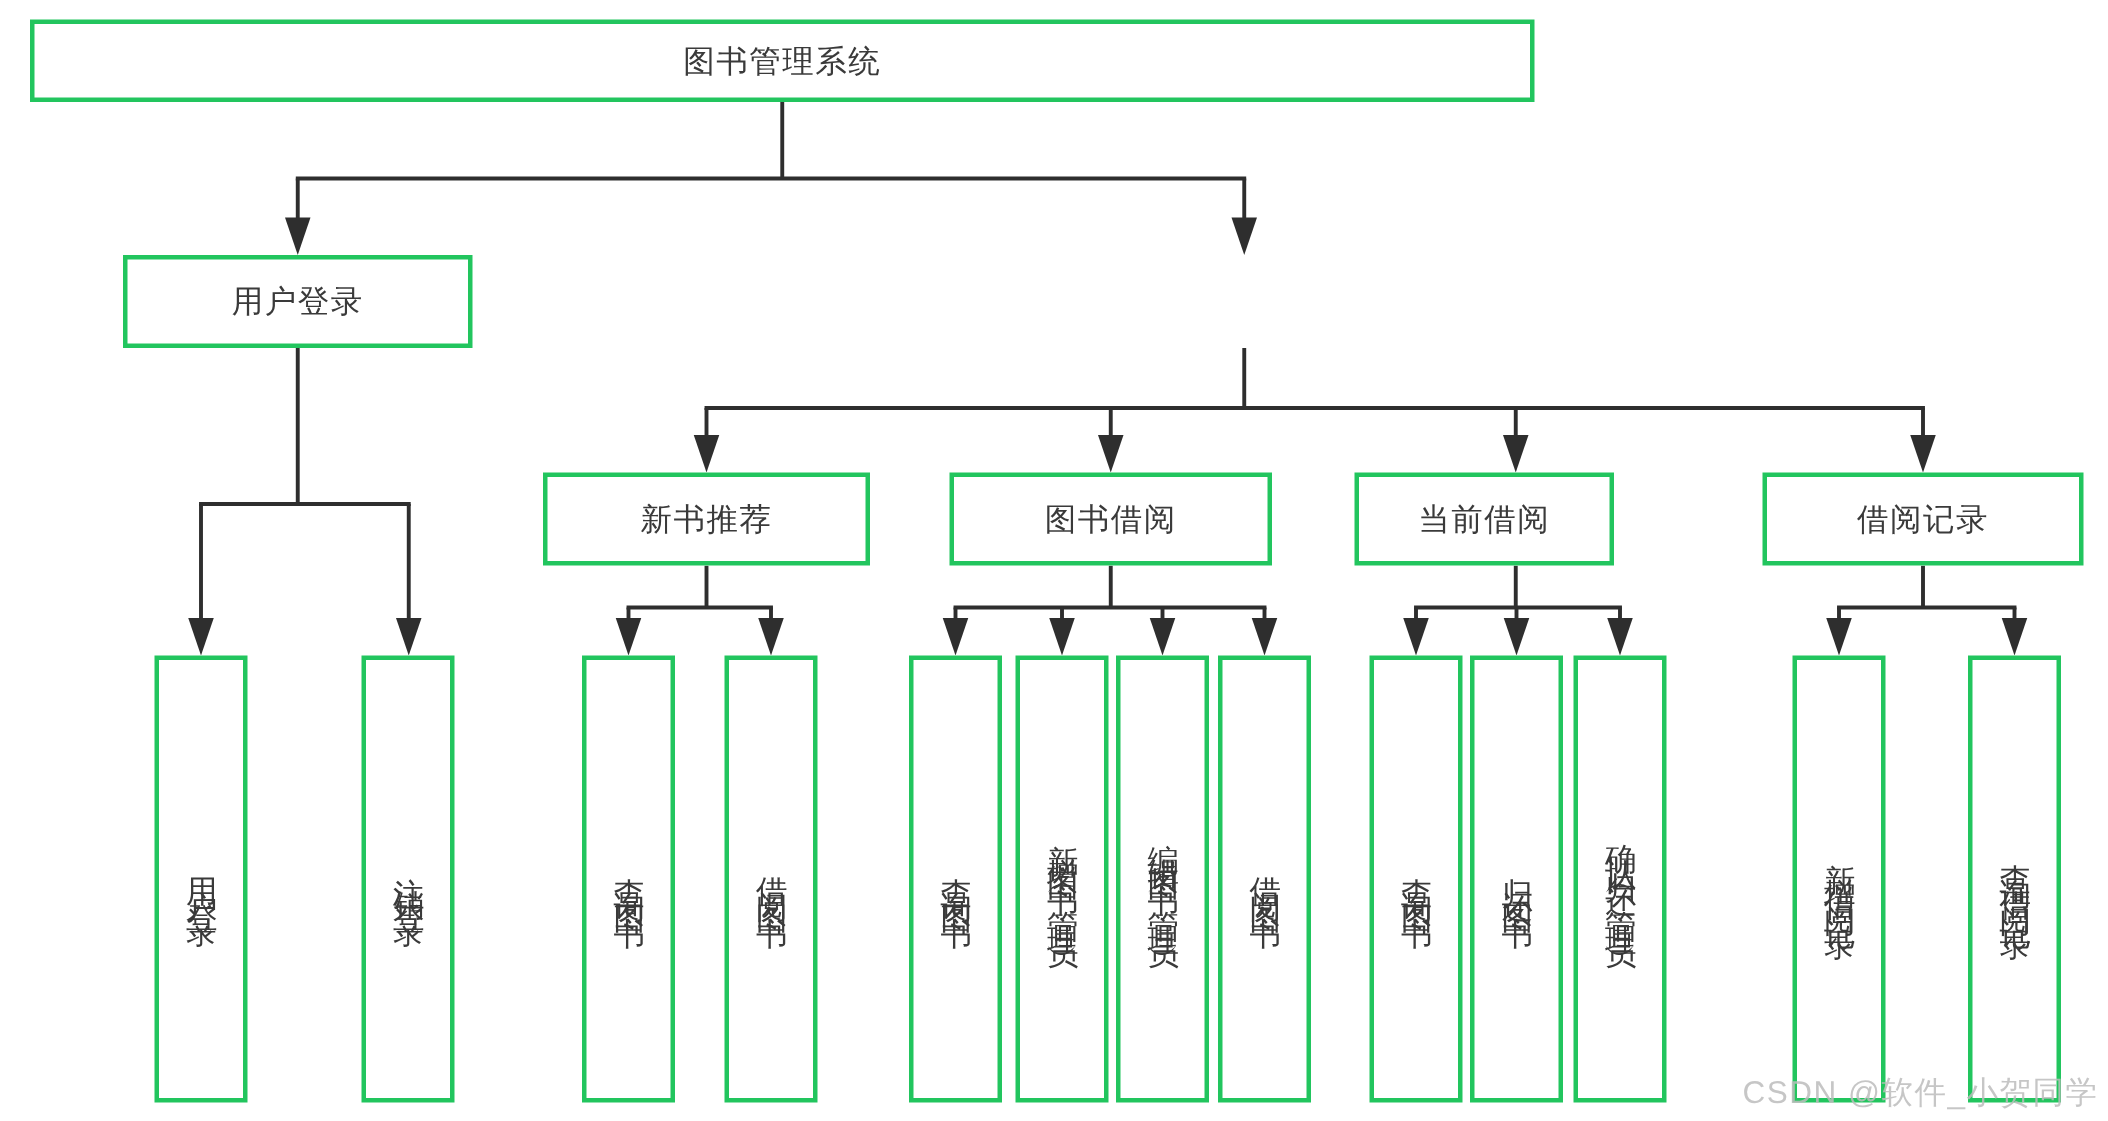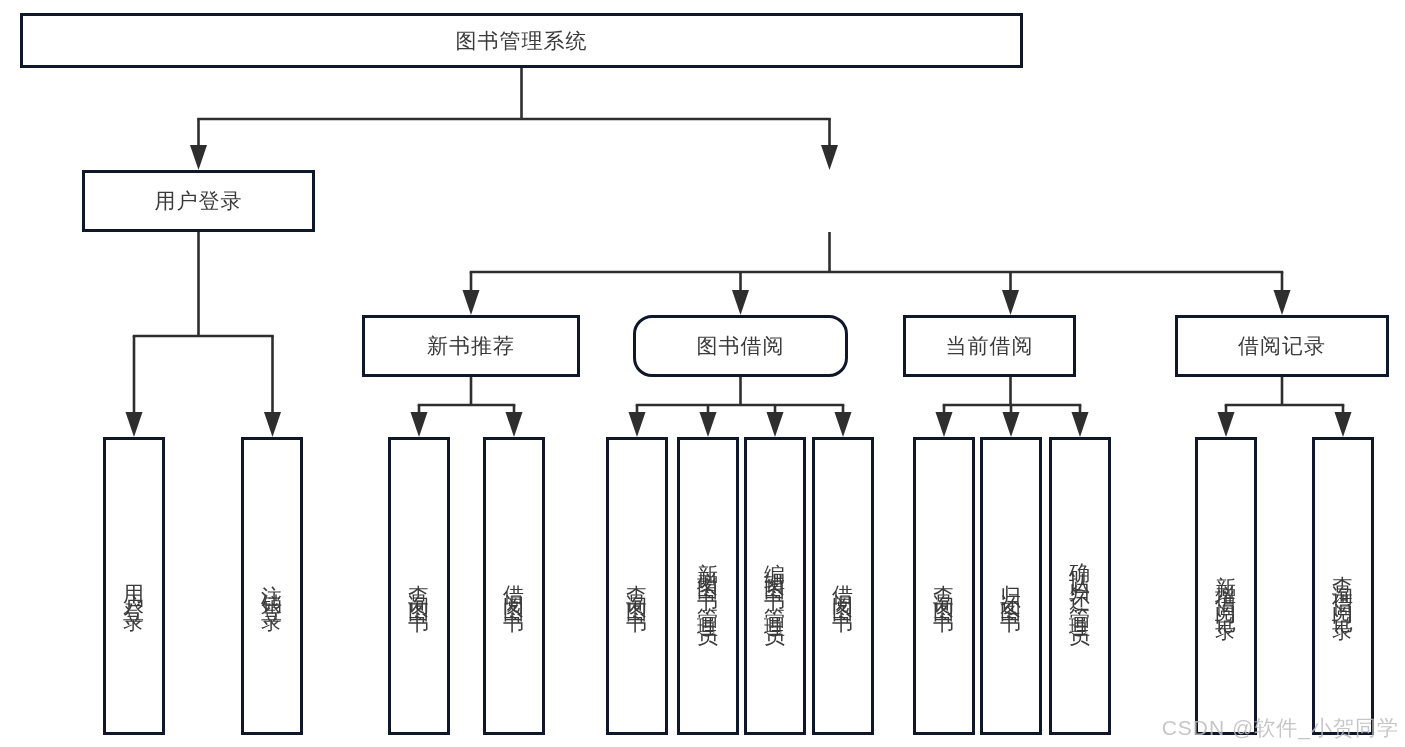--- a/index.html
+++ b/index.html
@@ -17,21 +17,21 @@
   }
   svg.connectors {
     position: absolute;
     left: 0;
     top: 0;
     pointer-events: none;
   }
   .box {
     position: absolute;
     box-sizing: border-box;
-    border: 3px solid #0f172a;
+    border: 3px solid #22c55e;
     background: #ffffff;
     color: #3a3a3a;
     display: flex;
     align-items: center;
     justify-content: center;
     font-size: 21px;
   }
   .hbox {
     height: 62px;
     letter-spacing: 1px;
@@ -125,21 +125,21 @@
       <polygon points="1217.5,412 1234.5,412 1226,437" fill="#2e2e2e"></polygon>
       <line x1="1343" y1="405" x2="1343" y2="429" stroke="#2e2e2e" stroke-width="2.6"></line>
       <polygon points="1334.5,412 1351.5,412 1343,437" fill="#2e2e2e"></polygon>
     </svg>
 
   <div class="box hbox root-box">图书管理系统</div>
 
   <div class="box hbox" style="left:82px;top:170px;width:233px;">用户登录</div>
 
   <div class="box hbox" style="left:362px;top:315px;width:218px;text-align:center;">新书推荐</div>
-  <div class="box hbox" style="left:633px;top:315px;width:215px;border-radius:19px;">图书借阅</div>
+  <div class="box hbox" style="left:633px;top:315px;width:215px;">图书借阅</div>
   <div class="box hbox" style="left:903px;top:315px;width:173px;">当前借阅</div>
   <div class="box hbox" style="left:1175px;top:315px;width:214px;">借阅记录</div>
 
   <div class="box vbox" style="left:103px;">
     <span class="vtext">用户登录</span>
   </div>
   <div class="box vbox" style="left:241px;">
     <span class="vtext">注销登录</span>
   </div>
 

